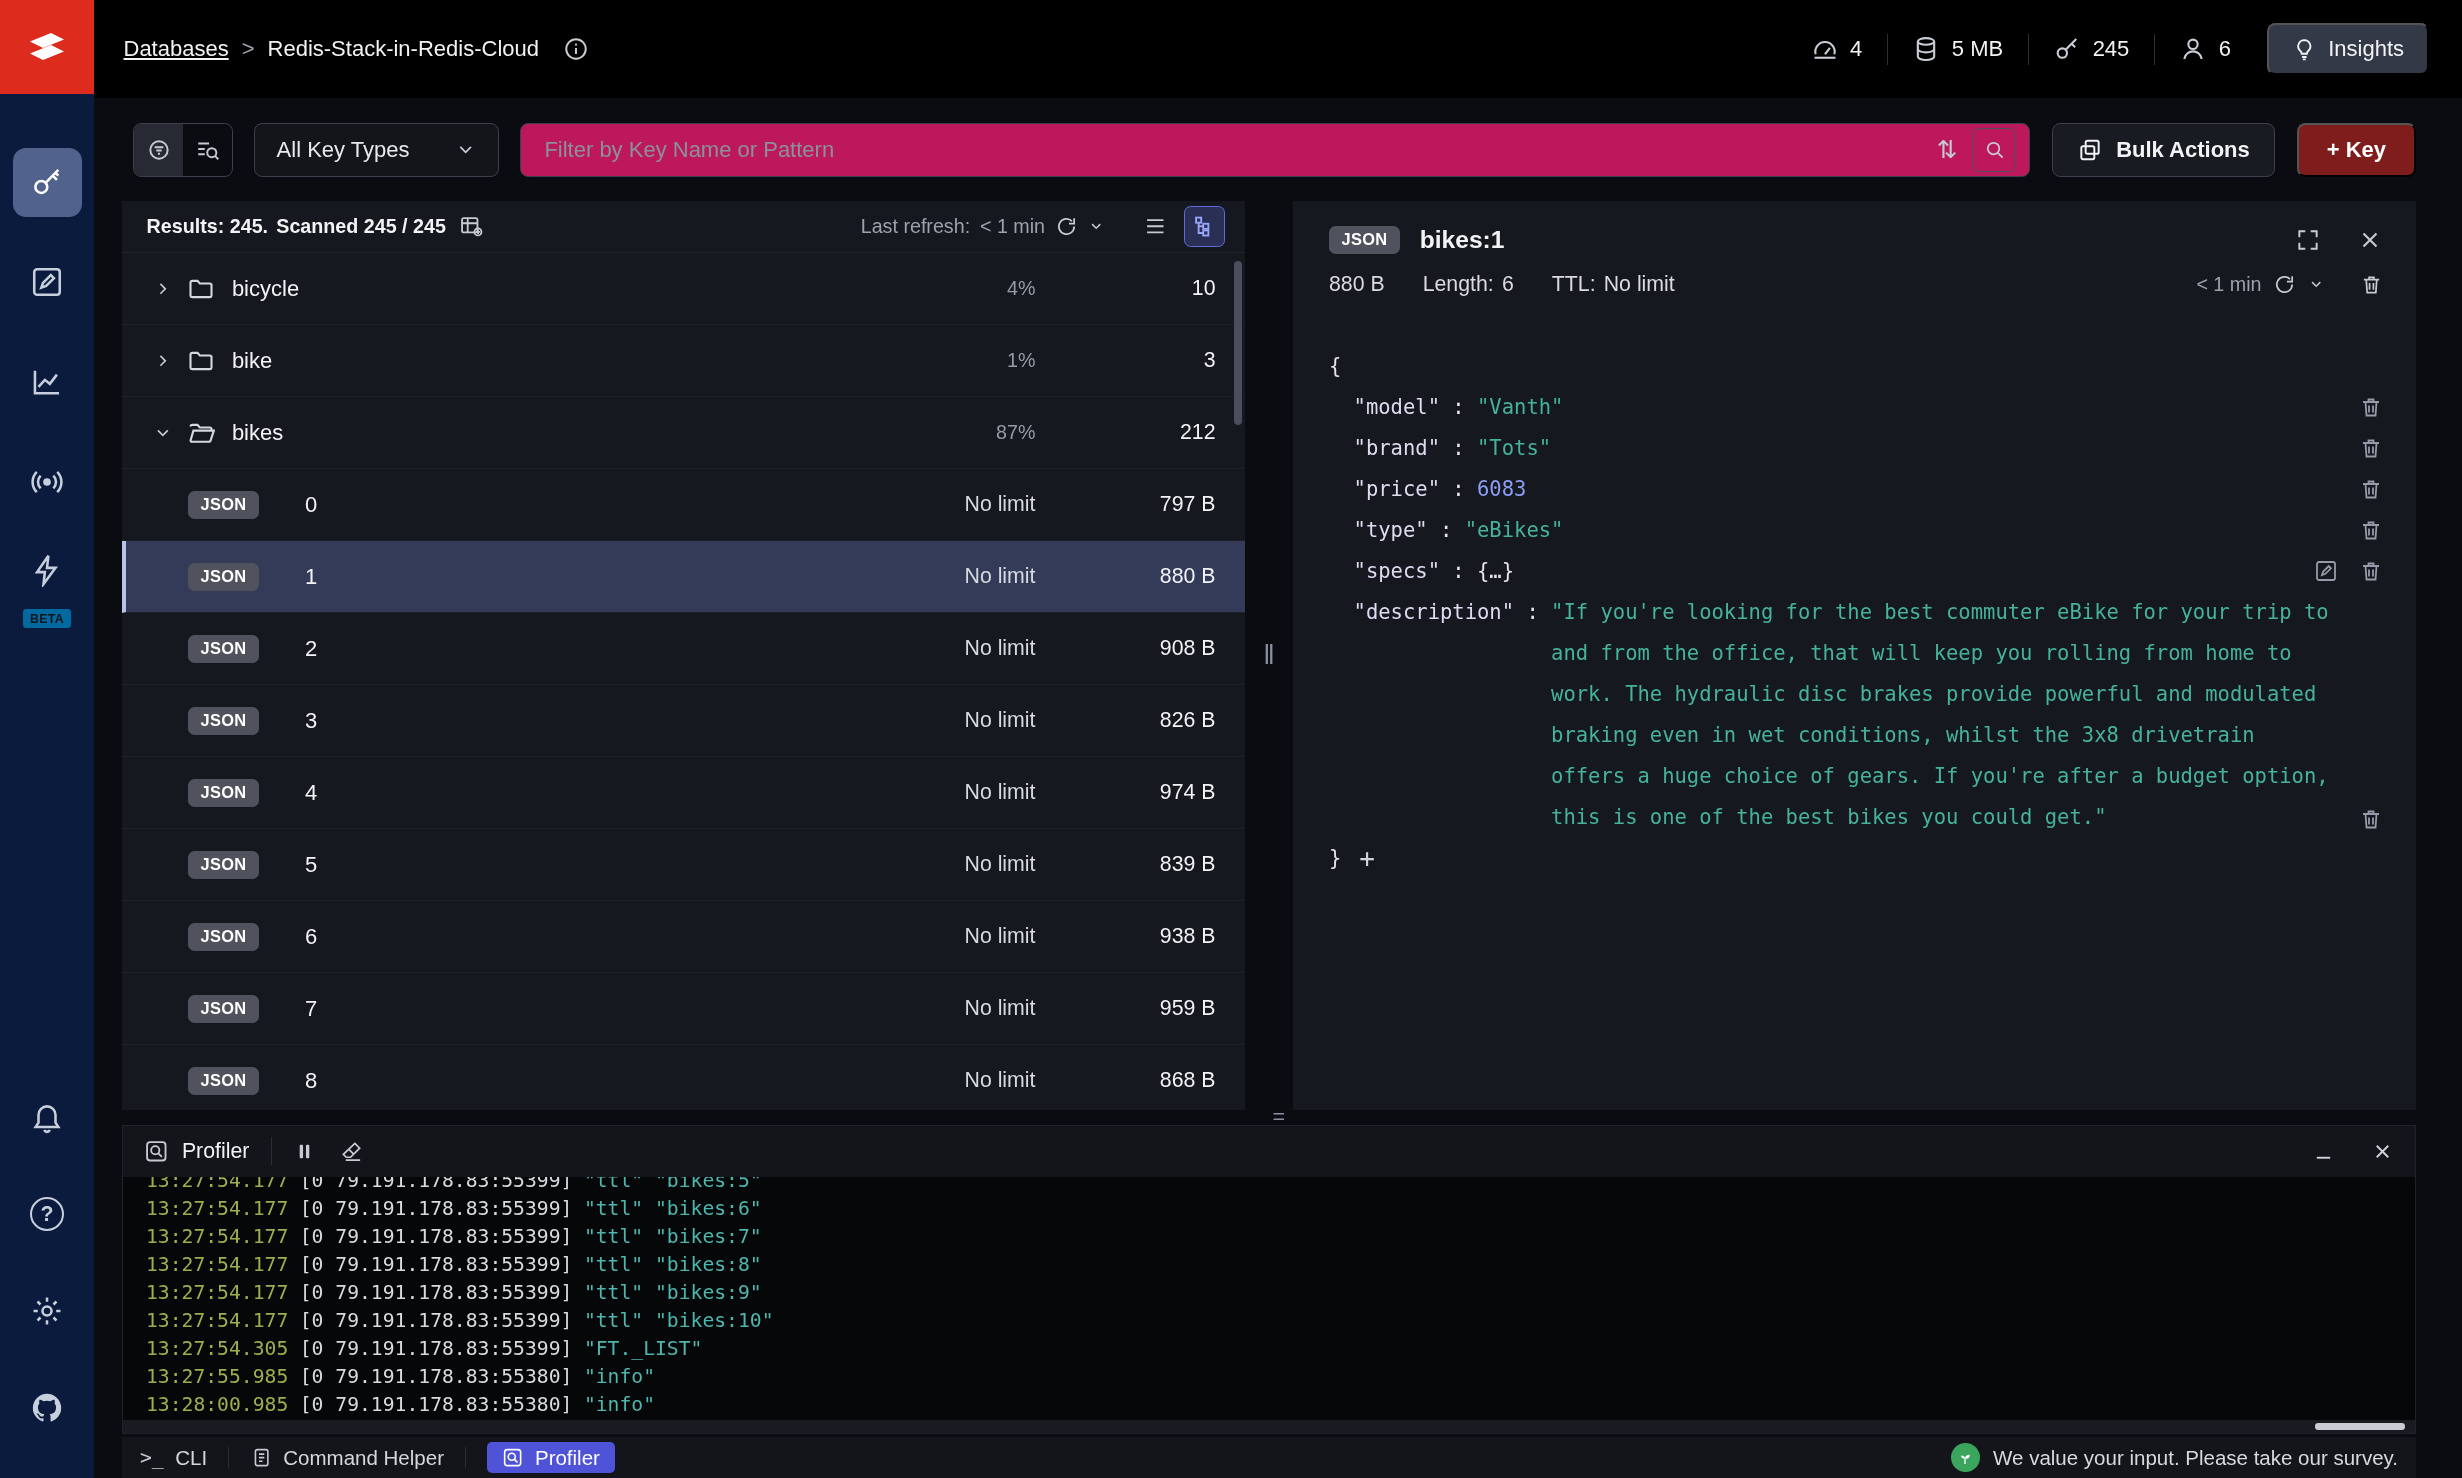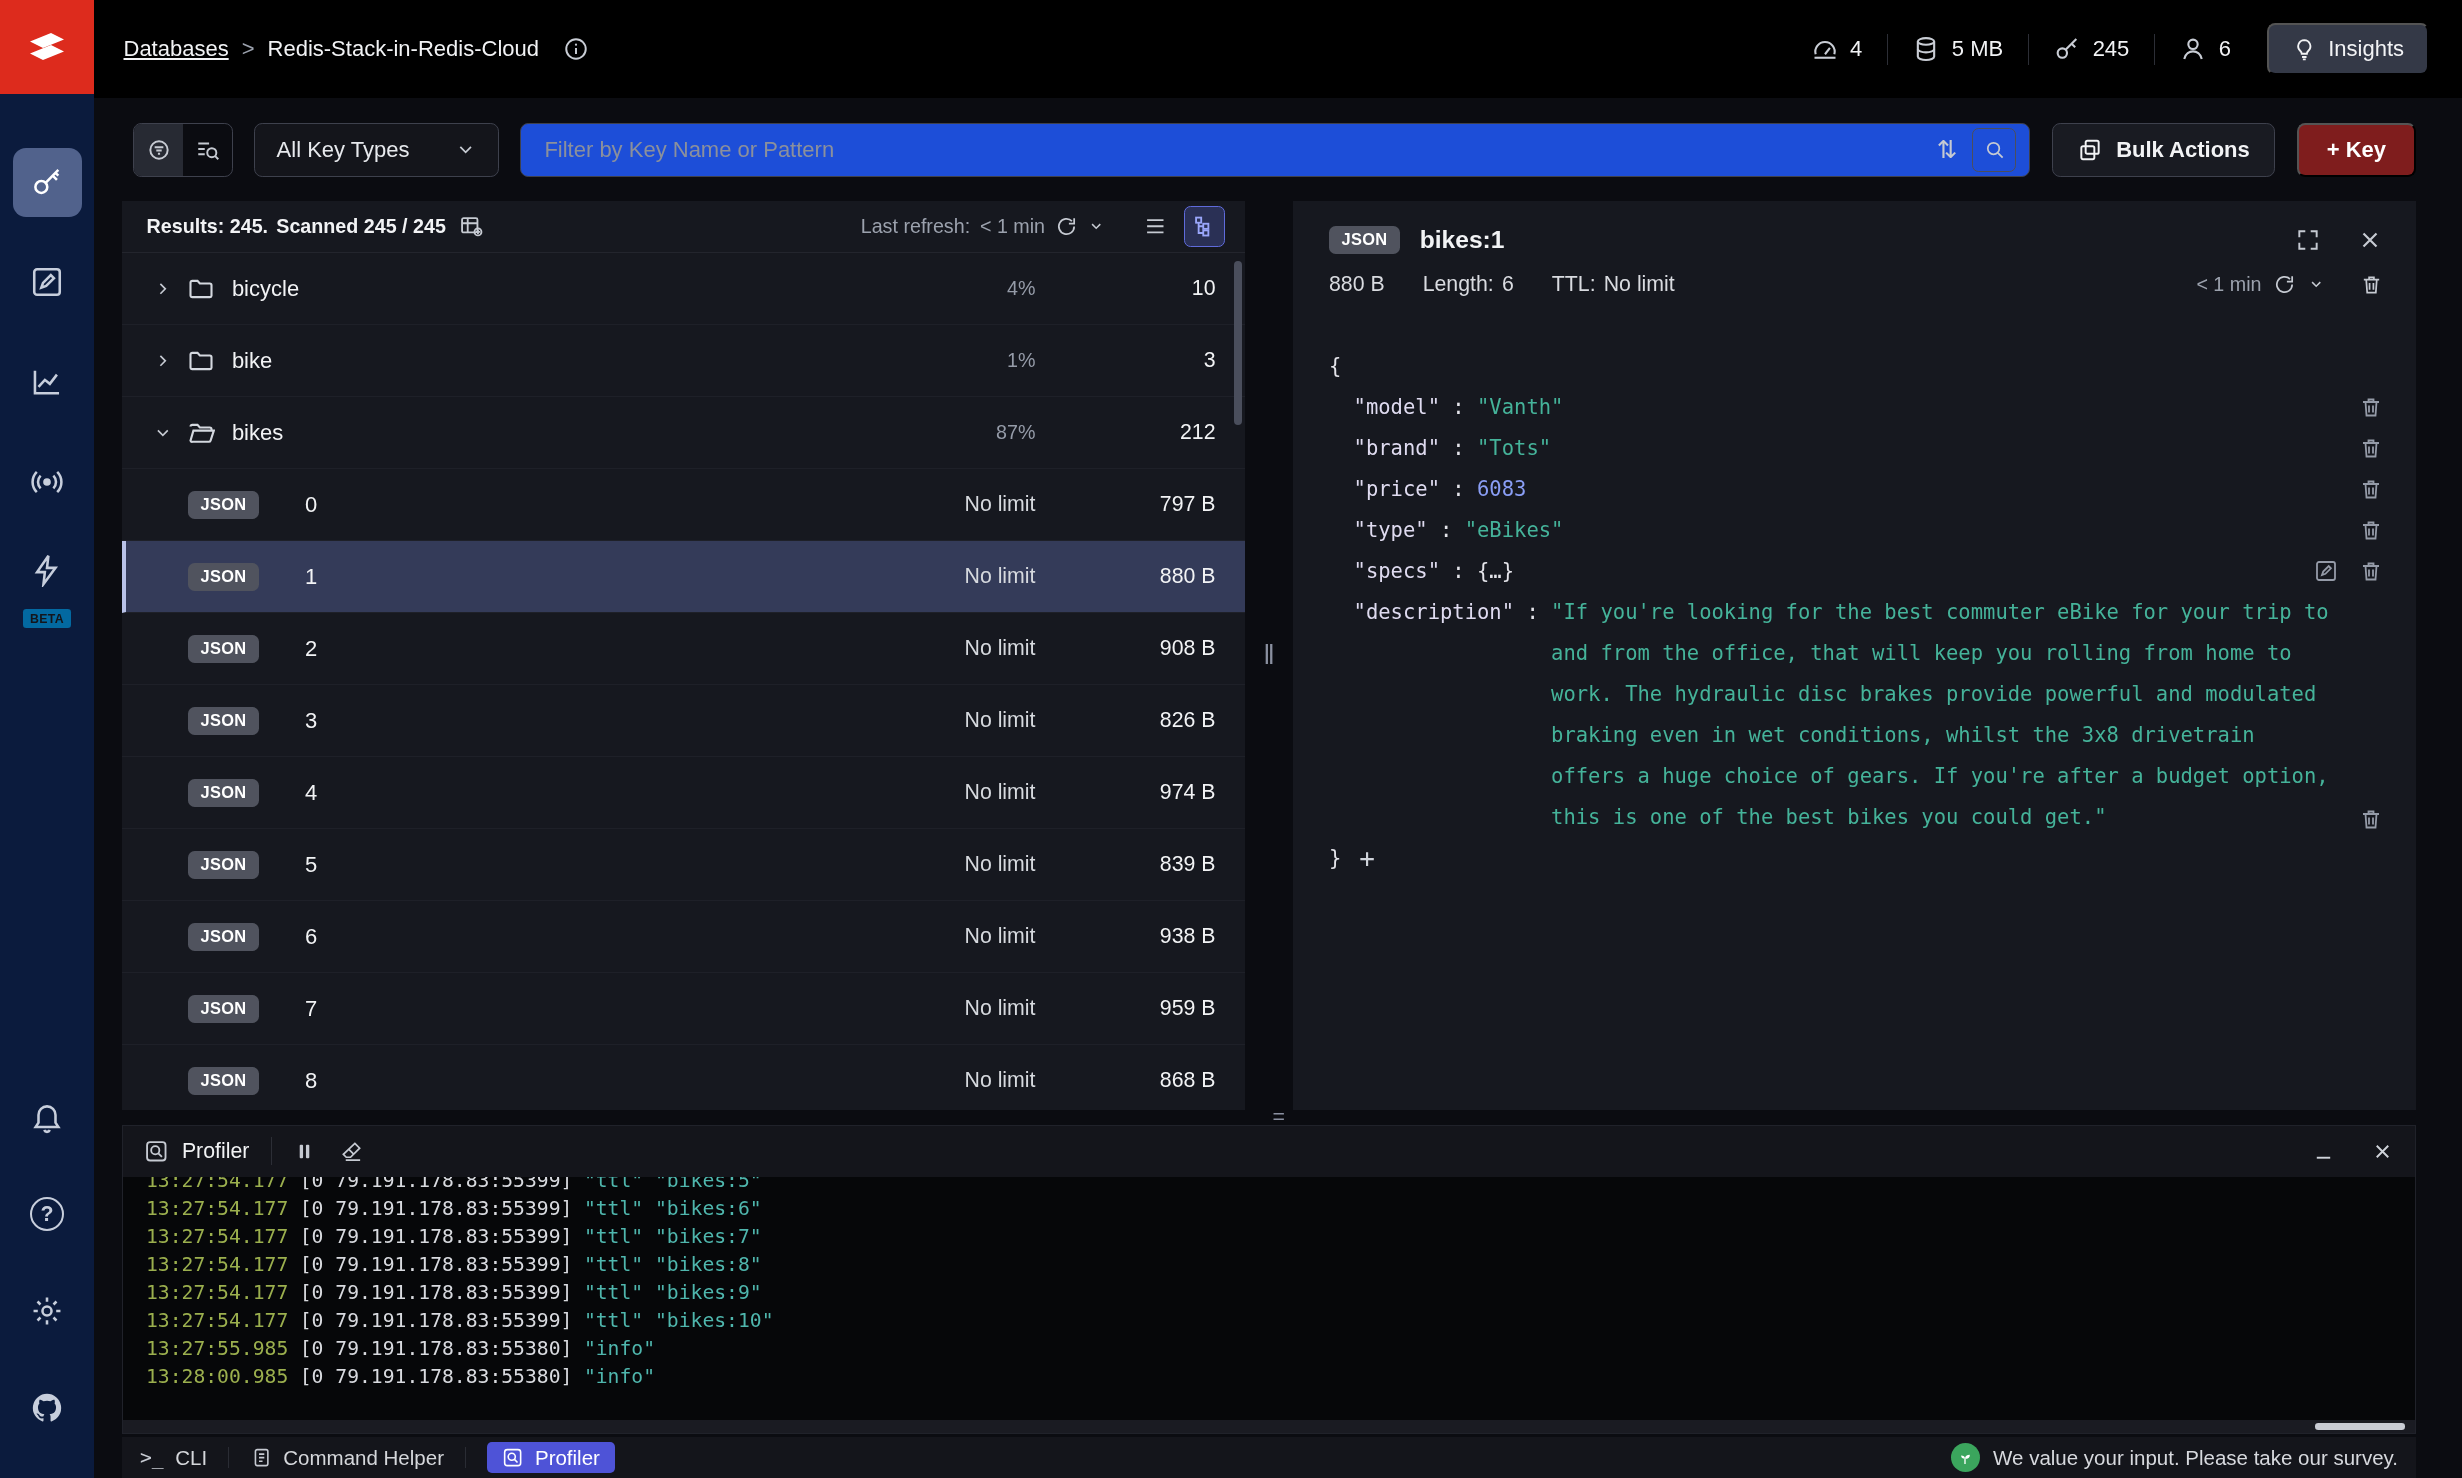--- a/index.html
+++ b/index.html
@@ -40,21 +40,21 @@
   .insights-btn svg { width:24.6px; height:24.6px; }
 
   
   .filterbar { height:103px; display:flex; align-items:center; padding:0 46px 0 39px; gap:21.3px; flex-shrink:0; }
   .mode-toggle { display:flex; height:54px; border:0.8px solid #3E414D; border-radius:8.2px; overflow:hidden; flex-shrink:0; }
   .mt-btn { width:49px; display:flex; align-items:center; justify-content:center; color:#C6CAD2; cursor:pointer; }
   .mt-btn.active { background:#272A33; }
   .mt-btn svg { width:26px; height:26px; }
   .keytype-select { height:54px; border:0.8px solid #3E414D; border-radius:8.2px; background:#14151B; display:flex; align-items:center; gap:46px; padding:0 21.3px; font-size:22px; cursor:pointer; flex-shrink:0; }
   .keytype-select svg { width:21.3px; height:21.3px; color:#C6CAD2; }
-  .search-box { flex:1; height:54px; border:0.8px solid #3E414D; border-radius:8.2px; background:#1d4ed8; display:flex; align-items:center; padding:0 13px 0 23px; }
+  .search-box { flex:1; height:54px; border:0.8px solid #3E414D; border-radius:8.2px; background:#be185d; display:flex; align-items:center; padding:0 13px 0 23px; }
   .search-box input { flex:1; background:transparent; border:none; outline:none; color:#E7E9ED; font-size:22px; font-family:"Liberation Sans",sans-serif; }
   .search-box input::placeholder { color:#8B909C; }
   .updown-icon { font-size:24.6px; color:#C6CAD2; margin-right:14.8px; cursor:pointer; }
   .search-btn { width:44px; height:44px; border:0.8px solid #4C4F5A; border-radius:6.6px; display:flex; align-items:center; justify-content:center; color:#C6CAD2; cursor:pointer; }
   .search-btn svg { width:23px; height:23px; }
   .bulk-btn { height:54px; border:0.8px solid #3E414D; border-radius:8.2px; background:#191B22; padding:0 24.6px; display:flex; align-items:center; gap:13px; font-size:22px; font-weight:bold; color:#F2F3F5; cursor:pointer; flex-shrink:0; }
   .bulk-btn svg { width:26px; height:26px; }
   .key-btn { height:54px; background:#7f1d1d; border-radius:8.2px; padding:0 28px; display:flex; align-items:center; font-size:22px; font-weight:bold; color:#fff; cursor:pointer; flex-shrink:0; }
 
   
@@ -672,20 +672,21 @@
             </svg>
         </div>
       </div>
       <div class="profiler-log">
         <div class="log-line clipped"><span class="lt">13:27:54.177</span><span class="lsrc">[0 79.191.178.83:55399]</span><span class="lcmd">"ttl" "bikes:5"</span></div>
         <div class="log-line"><span class="lt">13:27:54.177</span><span class="lsrc">[0 79.191.178.83:55399]</span><span class="lcmd">"ttl" "bikes:6"</span></div>
         <div class="log-line"><span class="lt">13:27:54.177</span><span class="lsrc">[0 79.191.178.83:55399]</span><span class="lcmd">"ttl" "bikes:7"</span></div>
         <div class="log-line"><span class="lt">13:27:54.177</span><span class="lsrc">[0 79.191.178.83:55399]</span><span class="lcmd">"ttl" "bikes:8"</span></div>
         <div class="log-line"><span class="lt">13:27:54.177</span><span class="lsrc">[0 79.191.178.83:55399]</span><span class="lcmd">"ttl" "bikes:9"</span></div>
         <div class="log-line"><span class="lt">13:27:54.177</span><span class="lsrc">[0 79.191.178.83:55399]</span><span class="lcmd">"ttl" "bikes:10"</span></div>
+        <div class="log-line"><span class="lt">13:27:54.305</span><span class="lsrc">[0 79.191.178.83:55399]</span><span class="lcmd">"FT._LIST"</span></div>
         <div class="log-line"><span class="lt">13:27:55.985</span><span class="lsrc">[0 79.191.178.83:55380]</span><span class="lcmd">"info"</span></div>
         <div class="log-line"><span class="lt">13:28:00.985</span><span class="lsrc">[0 79.191.178.83:55380]</span><span class="lcmd">"info"</span></div>
       </div>
       <div class="hscroll">
           <div class="hscroll-thumb"></div>
         </div>
     </section>
 
     <footer class="bottombar">
       <div class="bb-item">

